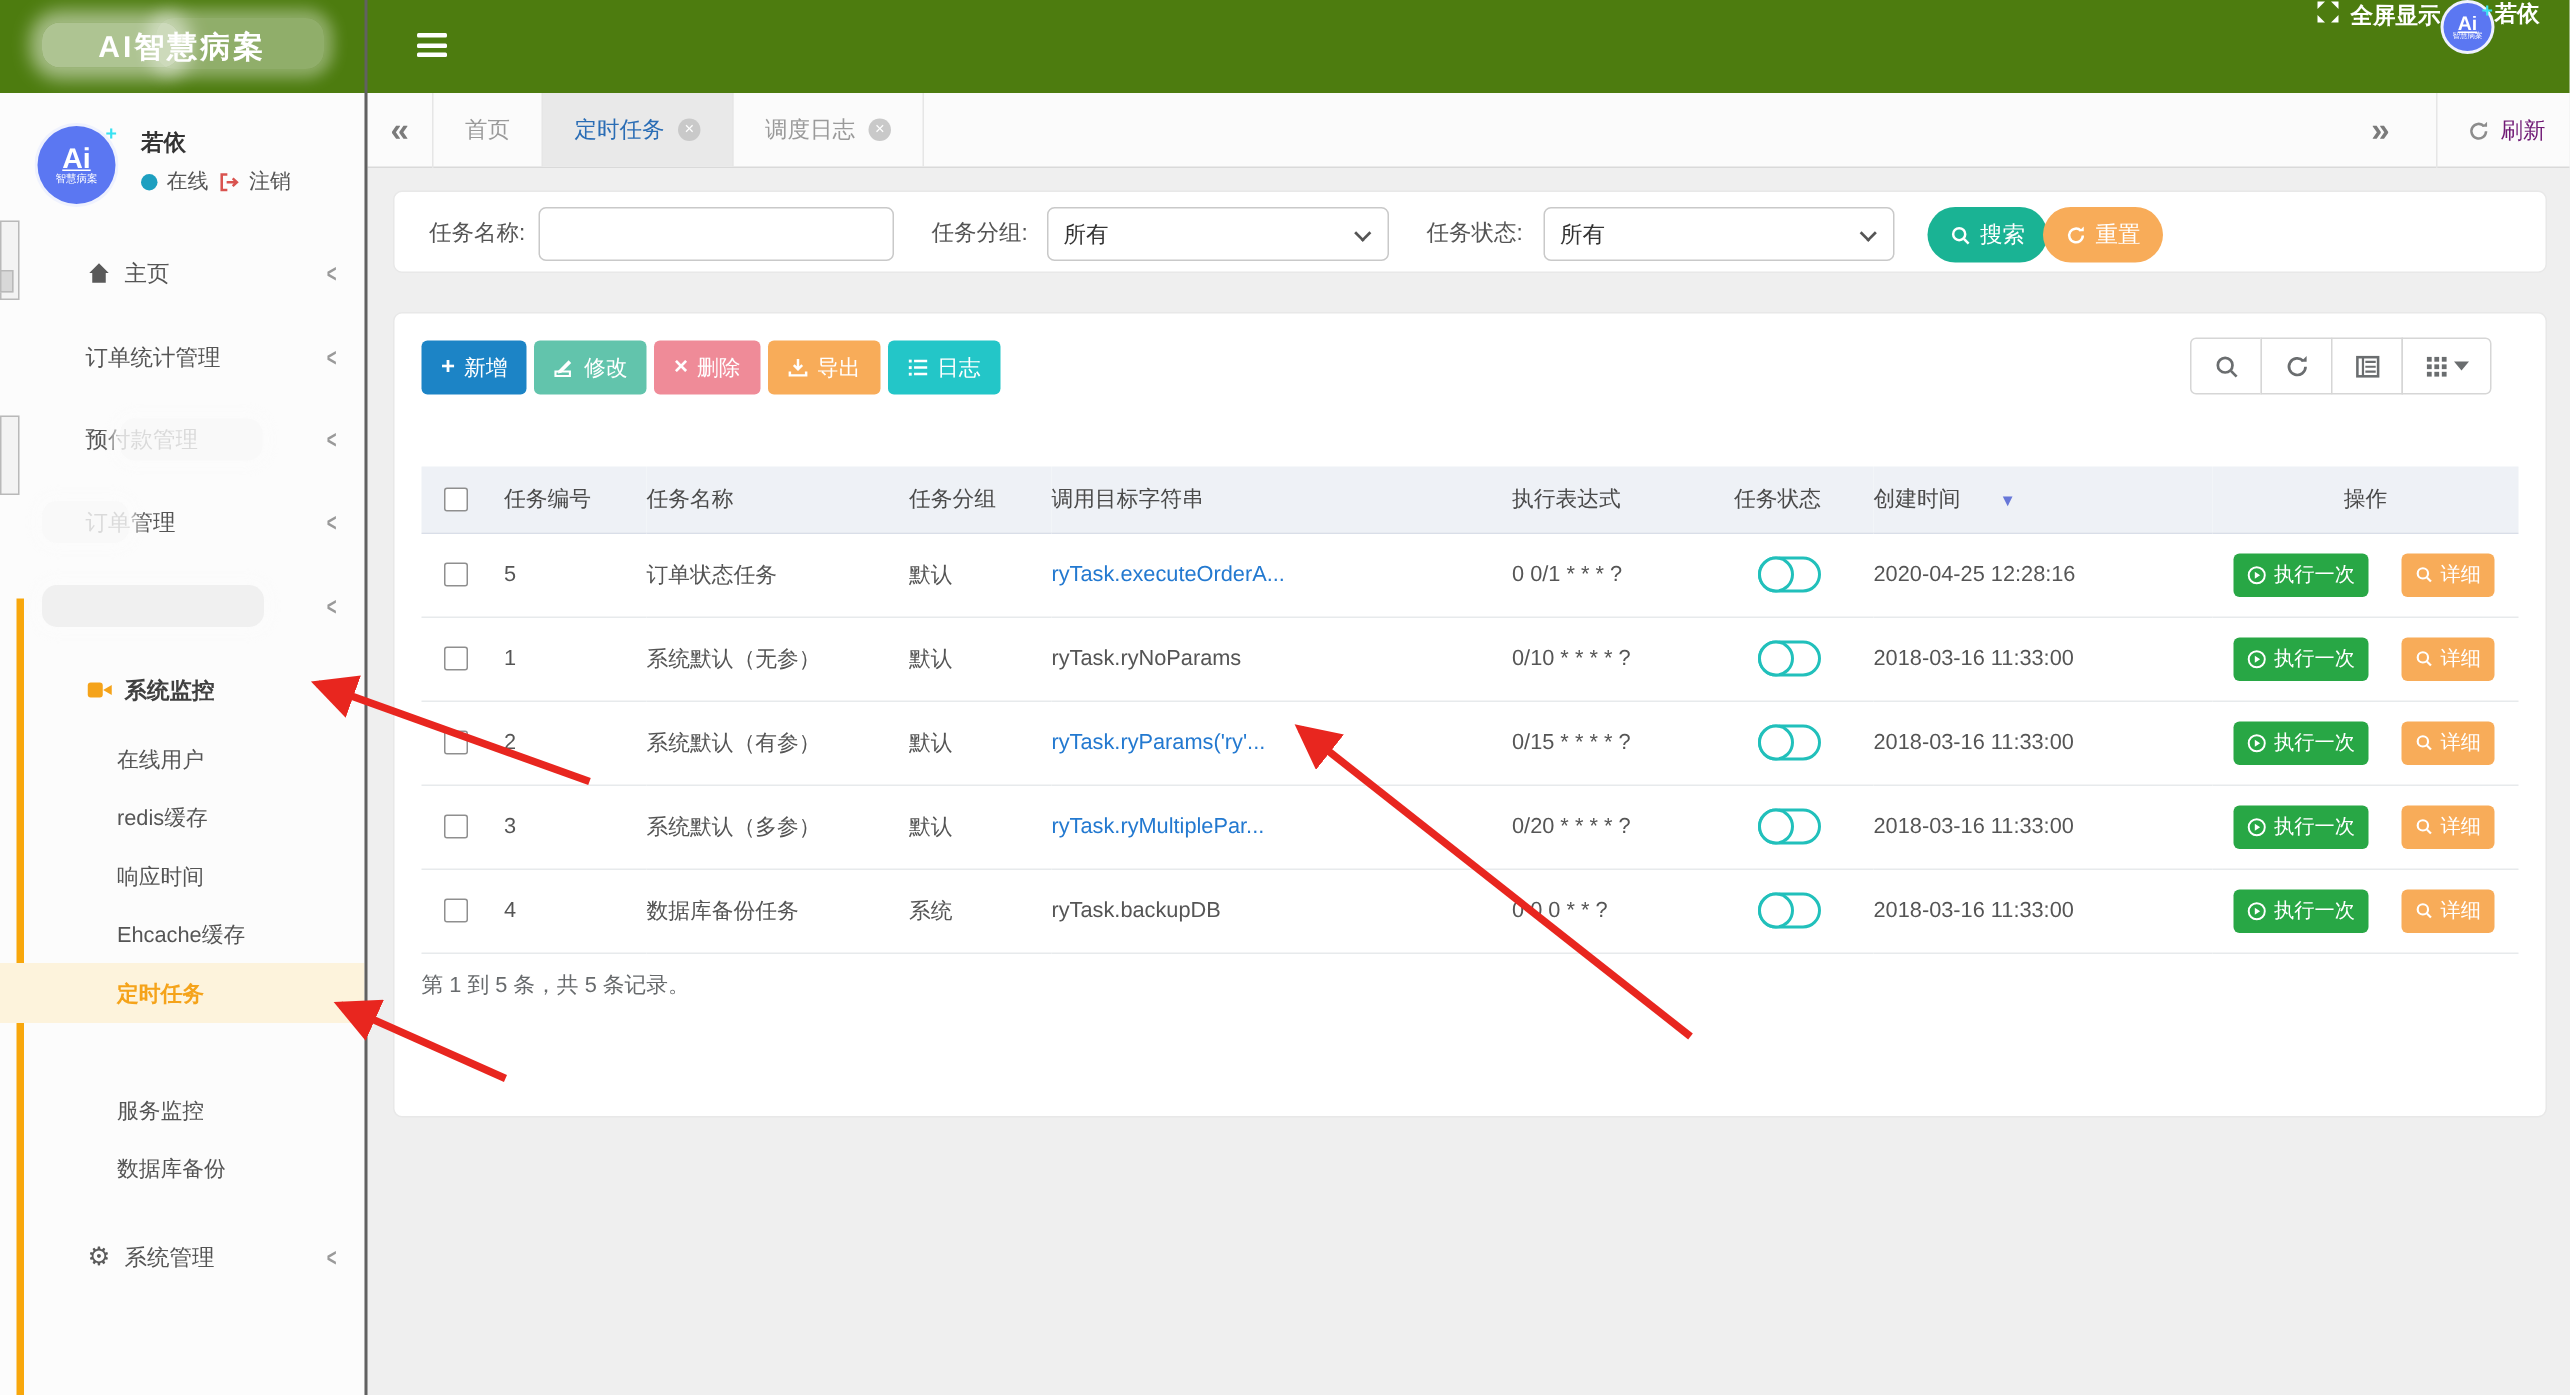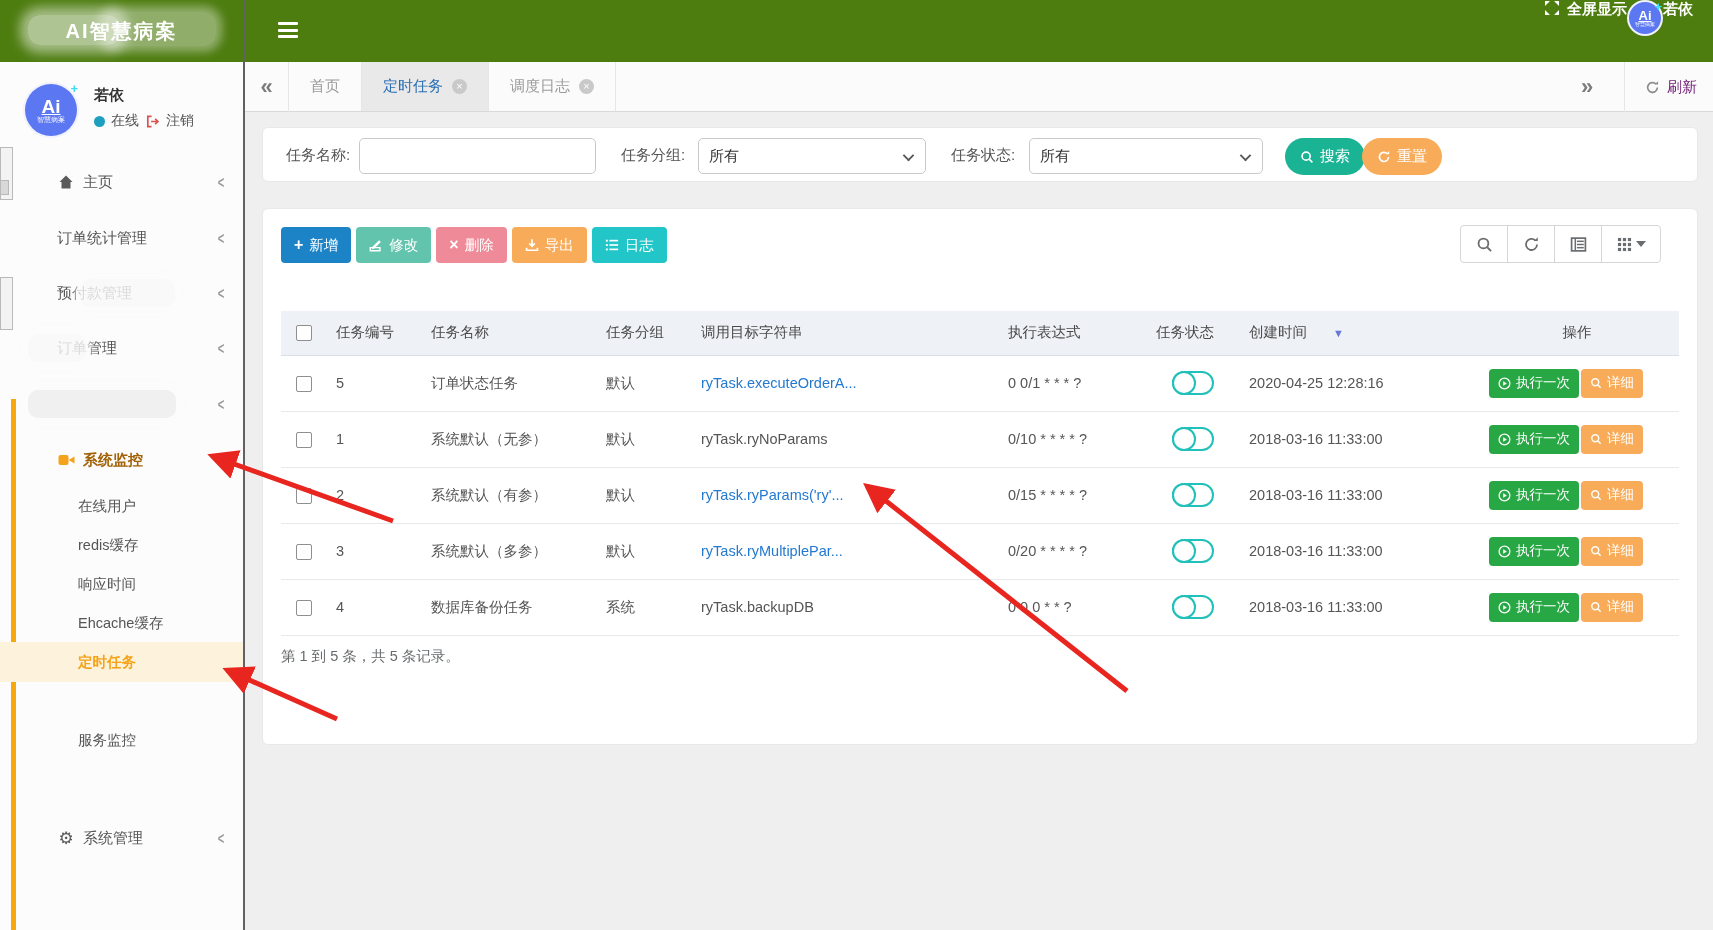--- a/index.html
+++ b/index.html
@@ -32,21 +32,21 @@
   .artifact { position:absolute; border:1px solid #b9b9b9; background:#f3f3f3; }
   .active-bar { position:absolute; left:11px; top:337px; width:5px; height:531px; background:#f8a70c; }
   .user-panel { position:absolute; left:0; top:0; width:243px; height:90px; }
   .avatar.side { position:absolute; left:23px; top:20px; width:56px; height:56px; font-size:19px; }
   .user-name { position:absolute; left:94px; top:24px; font-size:15px; font-weight:bold; color:#333; }
   .user-status { position:absolute; left:94px; top:50px; display:flex; align-items:center; gap:6px; font-size:14px; color:#555; }
   .dot-online { width:11px; height:11px; border-radius:50%; background:#1d9fc0; }
   .menu-item { position:absolute; left:0; width:243px; height:40px; display:flex; align-items:center; padding-left:57px; font-size:15px; color:#555; cursor:pointer; }
   .menu-item .mi-icon { margin-right:8px; display:inline-flex; width:18px; justify-content:center; }
   .menu-item .chev { position:absolute; right:18px; color:#999; font-size:14px; font-weight:bold; transform:scale(.8,1.2); }
-  .menu-item.active-top { color:#a16207; font-weight:bold; }
+  .menu-item.active-top { color:#404040; font-weight:bold; }
   .sub-item { position:absolute; left:0; width:243px; height:40px; display:flex; align-items:center; padding-left:78px; font-size:14.5px; color:#555; cursor:pointer; }
   .sub-item.active { background:#fdf3dc; color:#f5a31a; font-weight:bold; }
   .gear-glyph { font-size:17px; color:#5a5a5a; }
   .item-smudge { position:absolute; top:6px; height:28px; border-radius:10px; background:rgba(248,248,248,.82); box-shadow:0 0 8px 5px rgba(252,252,252,.85); }
 
   
   .tabbar { position:absolute; left:245px; top:62px; width:1468px; height:50px; background:#fbfbfb; border-bottom:1px solid #d9d9d9; z-index:3; }
   .tab-collapse { position:absolute; left:0; top:0; width:44px; height:50px; display:flex; align-items:center; justify-content:center; color:#7b7b7b; font-size:22px; font-weight:bold; border-right:1px solid #e6e6e6; cursor:pointer; }
   .tabs { position:absolute; left:44px; top:0; height:50px; display:flex; }
   .tab { display:flex; align-items:center; gap:9px; padding:0 21px; font-size:15px; color:#9a9a9a; border-right:1px solid #e6e6e6; cursor:pointer; height:49px; }
@@ -80,21 +80,21 @@
 
   table.grid { position:absolute; left:18px; top:102px; width:1398px; border-collapse:collapse; table-layout:fixed; font-size:14.5px; color:#555; }
   table.grid th { height:44px; background:#eef1f6; font-weight:normal; color:#4a4a4a; text-align:left; border-bottom:1px solid #d9dee8; padding:0; }
   table.grid td { height:56px; border-bottom:1px solid #e7eaec; padding:0; }
   th.c-op, td.c-op { text-align:left; }
   .chk { appearance:none; -webkit-appearance:none; width:16px; height:16px; border:1px solid #8f8f8f; border-radius:2px; background:#fff; margin-left:15px; vertical-align:middle; cursor:pointer; }
   a.tlink { color:#2379d0; text-decoration:none; cursor:pointer; }
   .sort-ico { color:#6777d8; font-size:11px; margin-left:26px; cursor:pointer; }
   .toggle { box-sizing:border-box; position:relative; width:42px; height:24px; border:2px solid #21c0bb; border-radius:13px; background:#fff; margin-left:16px; cursor:pointer; }
   .toggle .knob { box-sizing:border-box; position:absolute; left:-2px; top:-2px; width:24px; height:24px; border:2px solid #21c0bb; border-radius:50%; background:#fff; }
-  .row-actions { display:flex; gap:2px; padding-left:14px; }
+  .row-actions { display:flex; gap:22px; padding-left:14px; }
   .mini-btn { display:inline-flex; align-items:center; gap:5px; height:29px; padding:0 9px; border:none; border-radius:4px; color:#fff; font-size:13.5px; cursor:pointer; font-family:inherit; }
   .mini-btn.run { background:#28a745; } .mini-btn.detail { background:#f8ac59; }
   .table-summary { position:absolute; left:18px; top:438px; font-size:14.5px; color:#676a6c; }
 
   
   .annotations { position:absolute; left:0; top:0; width:1713px; height:930px; z-index:999; pointer-events:none; }
 </style>
 </head>
 <body>
 
@@ -208,20 +208,23 @@
       <span>响应时间</span>
     </div>
   <div class="sub-item" style="top:541px;">
       <span>Ehcache缓存</span>
     </div>
   <div class="sub-item active" style="top:580px;">
       <span>定时任务</span>
     </div>
   <div class="sub-item" style="top:658px;">
       <span>服务监控</span>
+    </div>
+  <div class="sub-item" style="top:697px;">
+      <span>数据库备份</span>
     </div>
 
   <div class="menu-item" style="top:756px;">
     <span class="mi-icon gear-glyph">⚙</span>
     <span>系统管理</span>
     <span class="chev">&lt;</span>
   </div>
 </div>
 
 <div class="tabbar">

